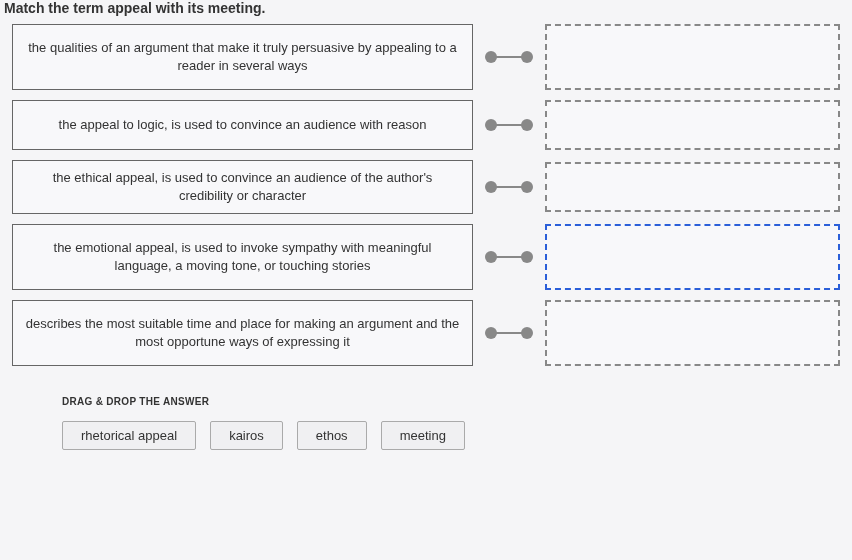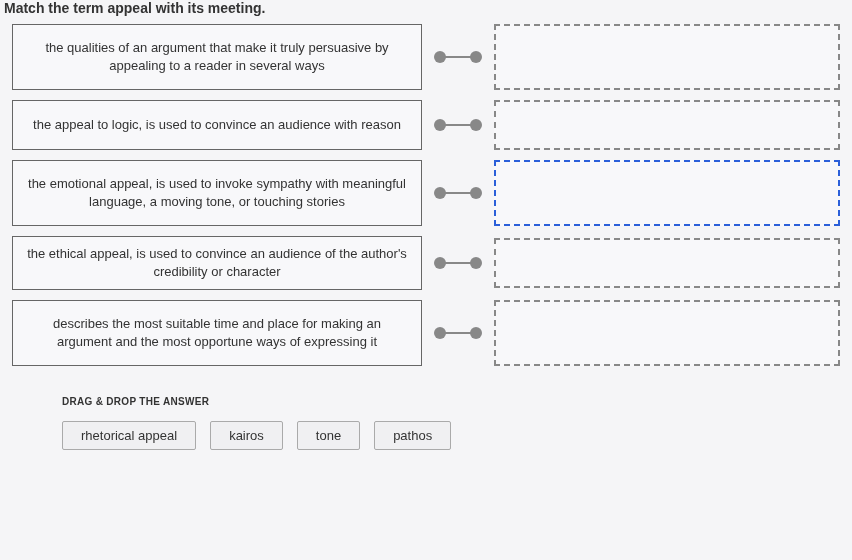--- a/index.html
+++ b/index.html
@@ -28,21 +28,21 @@
       display: flex;
       flex-direction: column;
       gap: 10px;
     }
     .match-row {
       display: flex;
       align-items: center;
       gap: 0;
     }
     .definition-box {
-      width: 410px;
+      width: 461px;
       min-height: 50px;
       border: 1.5px solid #666;
       background: #f8f8fa;
       padding: 8px 12px;
       font-size: 13px;
       color: #333;
       text-align: center;
       display: flex;
       align-items: center;
       justify-content: center;
@@ -124,41 +124,41 @@
         <svg width="60" height="20">
             <circle cx="12" cy="10" r="6" fill="#888"></circle>
             <line x1="12" y1="10" x2="48" y2="10" stroke="#888" stroke-width="2"></line>
             <circle cx="48" cy="10" r="6" fill="#888"></circle>
           </svg>
       </div>
       <div class="drop-zone"></div>
     </div>
 
     <div class="match-row">
+      <div class="definition-box">the ethical appeal, is used to convince an audience of the author's credibility or character</div>
+      <div class="connector">
+        <svg width="60" height="20">
+            <circle cx="12" cy="10" r="6" fill="#888"></circle>
+            <line x1="12" y1="10" x2="48" y2="10" stroke="#888" stroke-width="2"></line>
+            <circle cx="48" cy="10" r="6" fill="#888"></circle>
+          </svg>
+      </div>
+      <div class="drop-zone"></div>
+    </div>
+
+    <div class="match-row">
       <div class="definition-box tall">the emotional appeal, is used to invoke sympathy with meaningful language, a moving tone, or touching stories</div>
       <div class="connector">
         <svg width="60" height="20">
             <circle cx="12" cy="10" r="6" fill="#888"></circle>
             <line x1="12" y1="10" x2="48" y2="10" stroke="#888" stroke-width="2"></line>
             <circle cx="48" cy="10" r="6" fill="#888"></circle>
           </svg>
       </div>
       <div class="drop-zone tall active"></div>
-    </div>
-
-    <div class="match-row">
-      <div class="definition-box">the ethical appeal, is used to convince an audience of the author's credibility or character</div>
-      <div class="connector">
-        <svg width="60" height="20">
-            <circle cx="12" cy="10" r="6" fill="#888"></circle>
-            <line x1="12" y1="10" x2="48" y2="10" stroke="#888" stroke-width="2"></line>
-            <circle cx="48" cy="10" r="6" fill="#888"></circle>
-          </svg>
-      </div>
-      <div class="drop-zone"></div>
     </div>
 
     <div class="match-row">
       <div class="definition-box tall">describes the most suitable time and place for making an argument and the most opportune ways of expressing it</div>
       <div class="connector">
         <svg width="60" height="20">
             <circle cx="12" cy="10" r="6" fill="#888"></circle>
             <line x1="12" y1="10" x2="48" y2="10" stroke="#888" stroke-width="2"></line>
             <circle cx="48" cy="10" r="6" fill="#888"></circle>
           </svg>
@@ -166,17 +166,17 @@
       <div class="drop-zone tall"></div>
     </div>
 
   </div>
 
   <div class="drag-section">
     <div class="drag-title">DRAG &amp; DROP THE ANSWER</div>
     <div class="drag-items">
       <div class="drag-item">rhetorical appeal</div>
       <div class="drag-item">kairos</div>
-      <div class="drag-item">tone</div>
-      <div class="drag-item">pathos</div>
+      <div class="drag-item">ethos</div>
+      <div class="drag-item">meeting</div>
     </div>
   </div>
 </div>
 
 </body></html>

